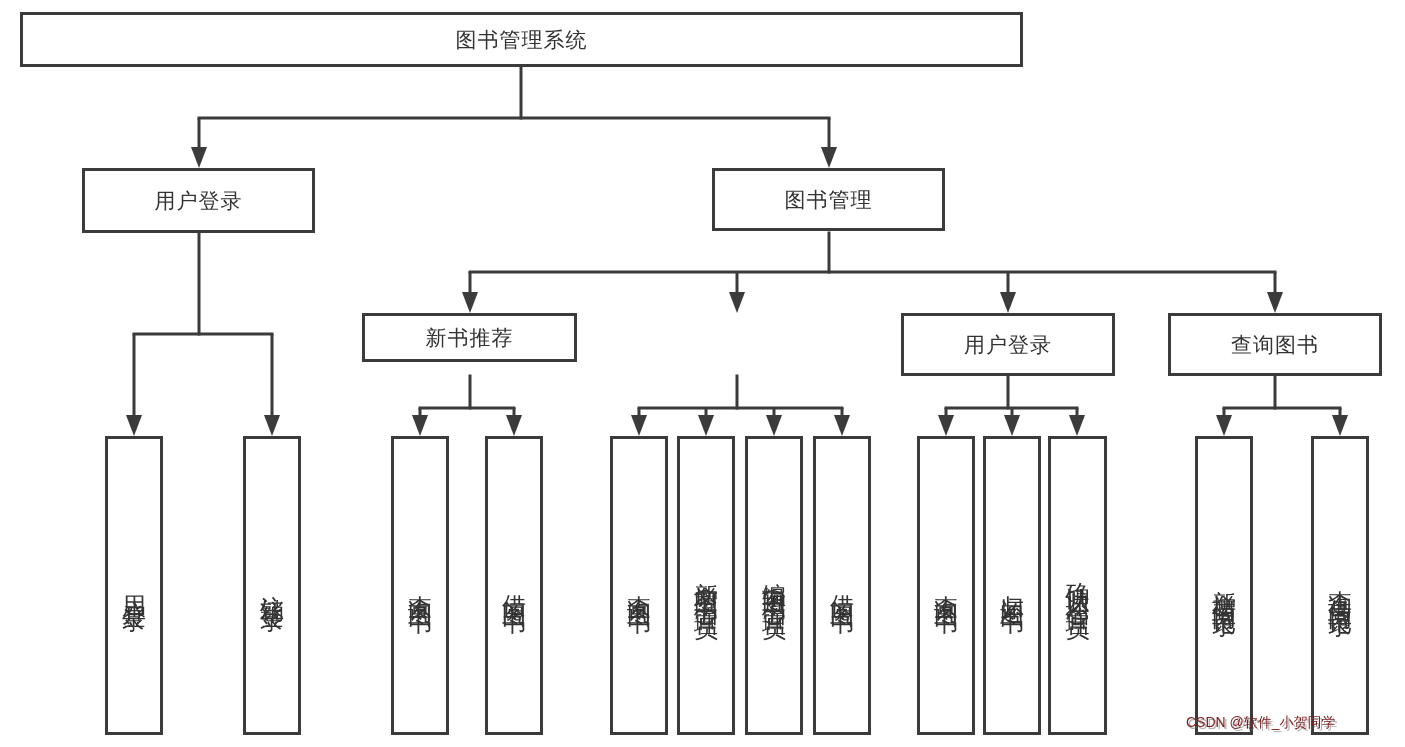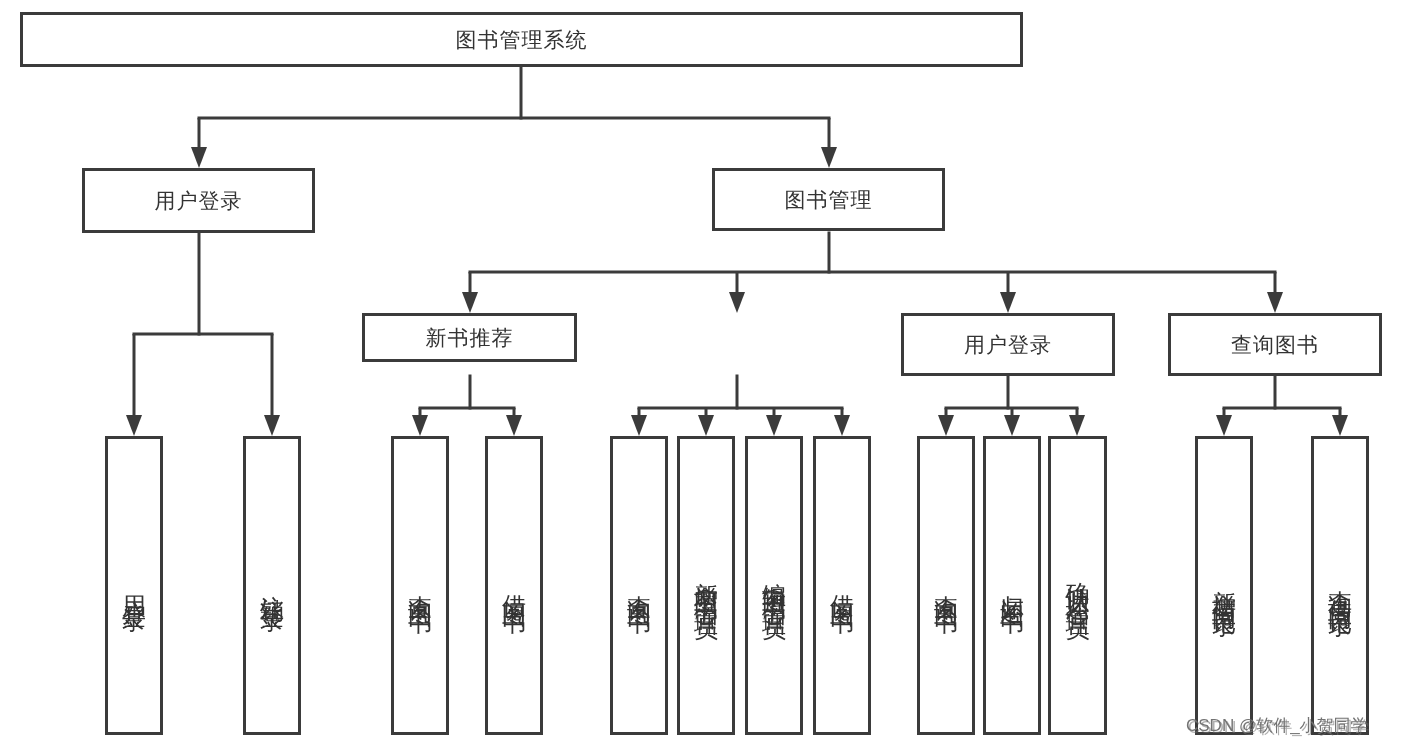--- a/index.html
+++ b/index.html
@@ -31,22 +31,22 @@
     writing-mode:vertical-rl;
     text-orientation:mixed;
     font-size:24px;
     letter-spacing:5px;
     line-height:1;
   }
   #watermark{
     position:absolute;
     left:1186px;top:714px;
     z-index:3;
-    font-size:17px;
-    color:#737373;
+    font-size:14px;
+    color:#7f1d1d;
     text-shadow:2px 2px 0 rgba(110,110,110,0.55);
     white-space:nowrap;
   }
 </style>
 </head>
 <body>
 
 <div id="canvas">
 
   <svg id="connectors" width="1405" height="747" viewBox="0 0 1405 747">

